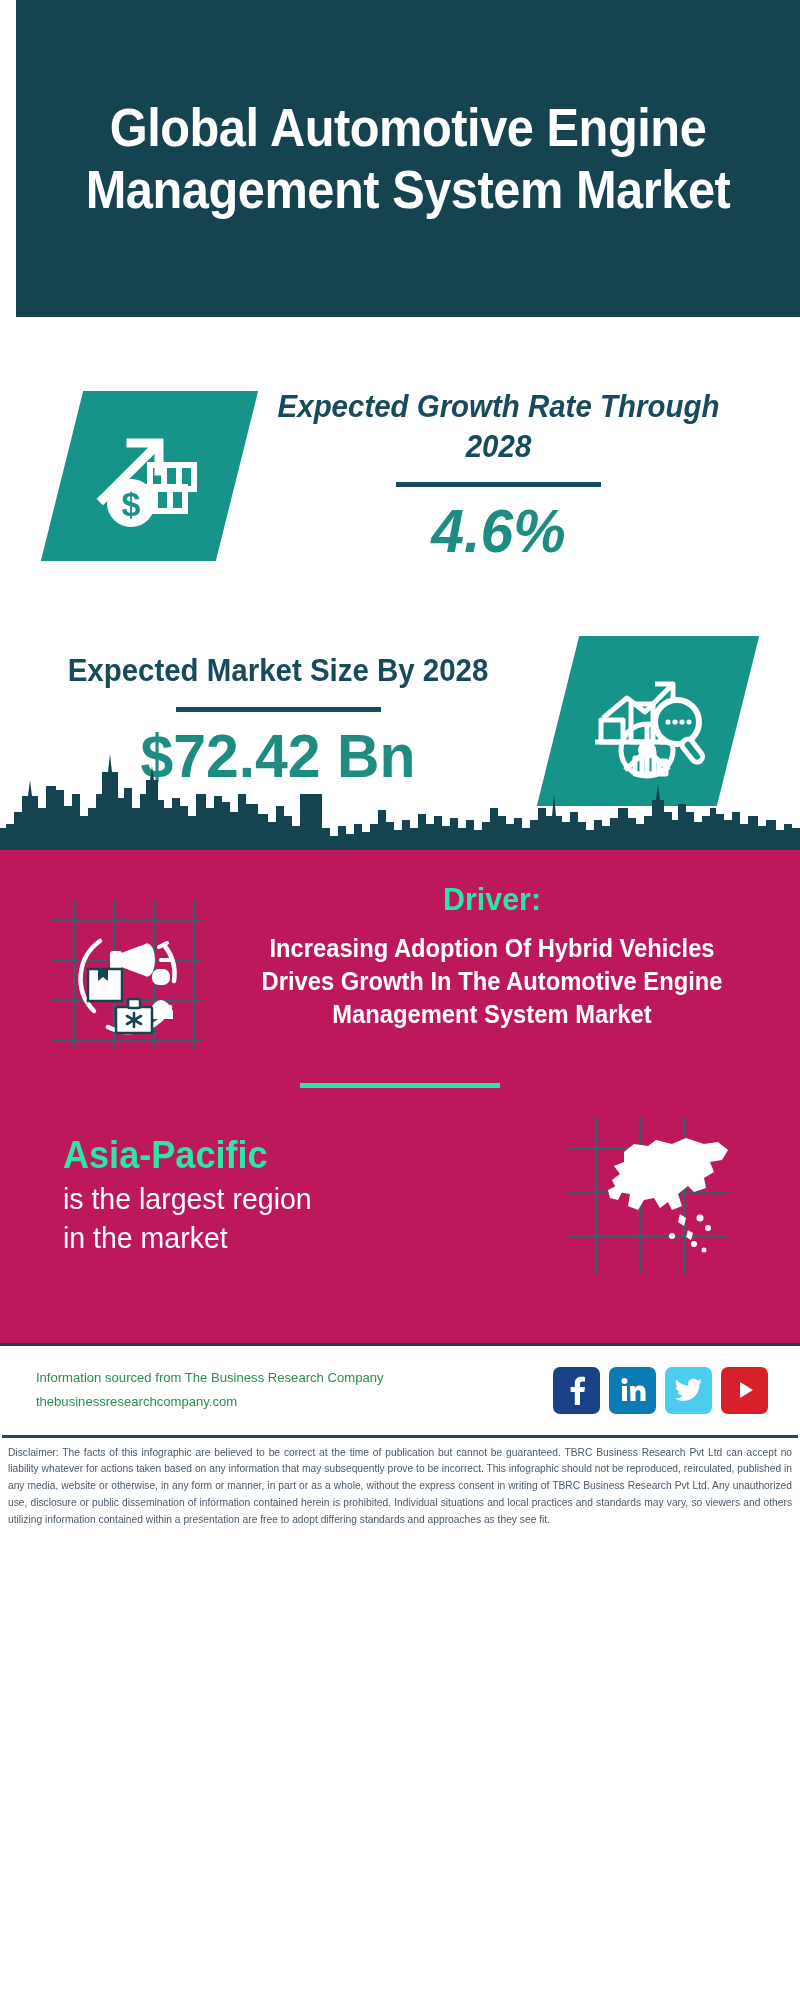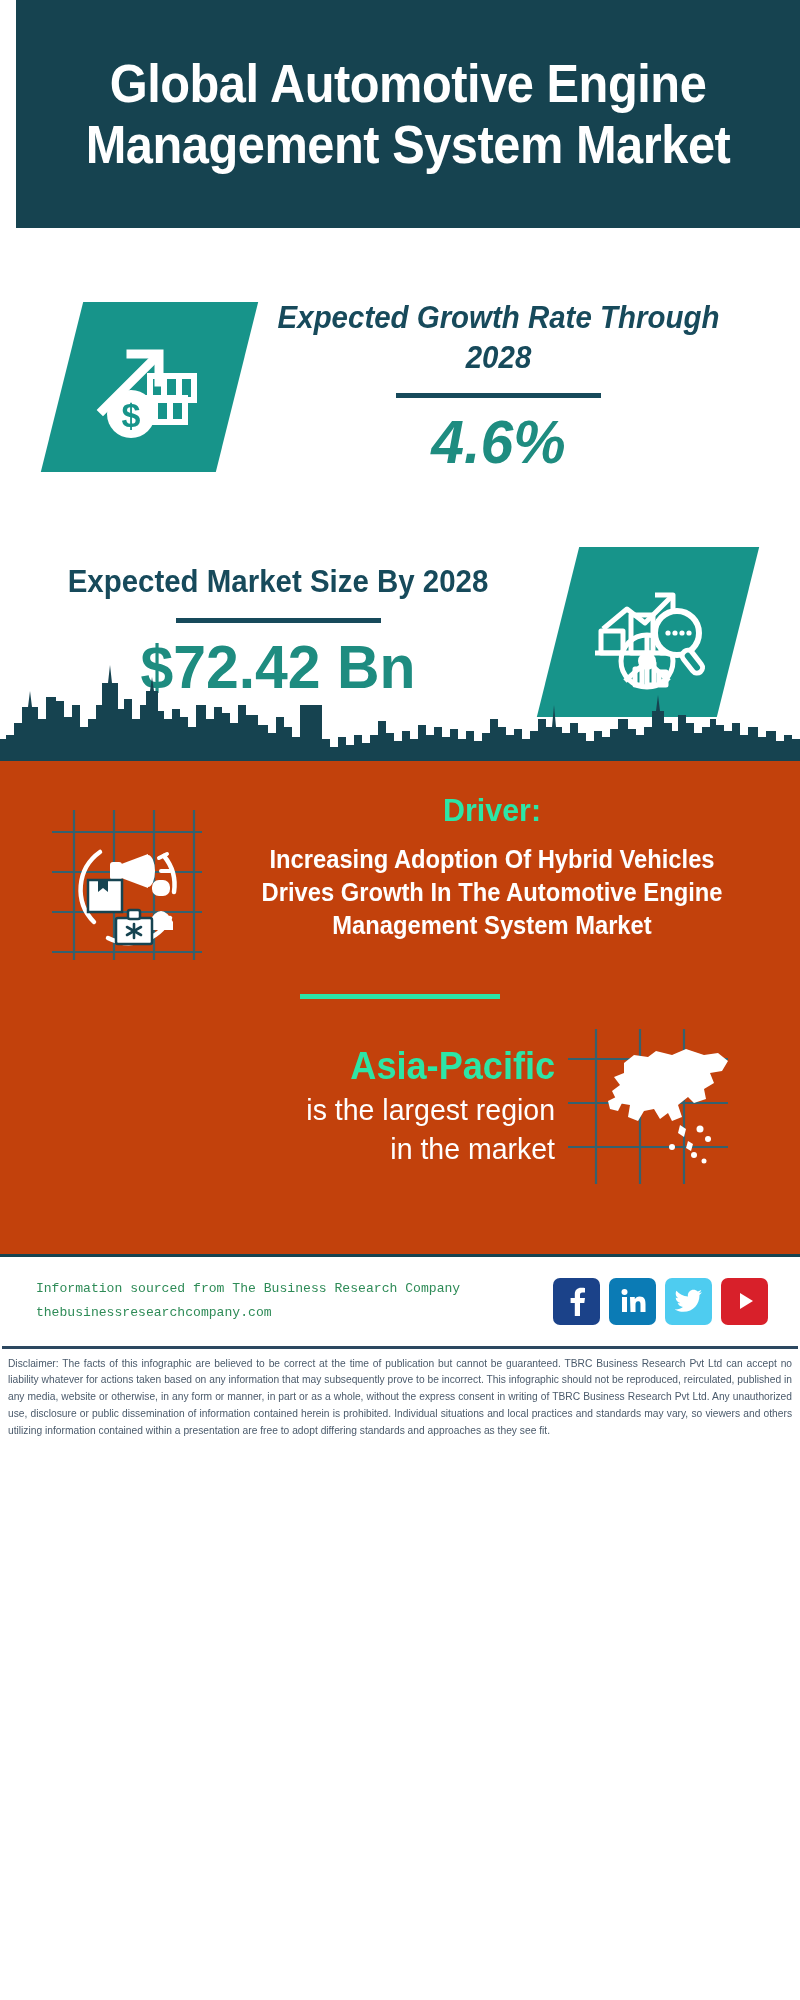--- a/index.html
+++ b/index.html
@@ -7,21 +7,21 @@
     width:800px; height:2000px;
     font-family:"Liberation Sans", sans-serif;
     background:#ffffff;
     overflow:hidden;
     position:relative;
   }
 
   
   .header {
     background:#164350;
-    height:228px;
+    height:317px;
     display:flex; flex-direction:column;
     align-items:flex-end; justify-content:center;
     padding:0 40px;
     margin-left:16px;
   }
   .header h1 {
     color:#ffffff;
     font-size:53px;
     line-height:1.16;
     font-weight:bold;
@@ -67,21 +67,21 @@
   }
 
   .growth .para { margin-left:62px; margin-right:10px; }
   .growth .stat-text { margin-right:50px;font-style:italic; }
   .size .stat-text { margin-left:40px; }
   .size .para { margin-right:62px; margin-left:10px; width:180px; height:170px;}
 
   
   .dark-panel {
     position:relative;
-    background:#c2410c;
+    background:#be185d;
     padding-bottom:30px;
   }
   .skyline {
     position:absolute;
     left:0; right:0; top:-96px;
     width:800px; height:100px;
     display:block;
   }
   .dark-inner { position:relative; z-index:2; }
 
@@ -114,21 +114,21 @@
     width:200px; height:5px;
     background:#2DE5A6;
     margin:34px auto 30px auto;
   }
 
   
   .region-row {
     display:flex; align-items:center;
     padding:0 30px 40px 30px;
   }
-  .region-text { flex:1 1 auto; text-align:right; padding-left:20px;}
+  .region-text { flex:1 1 auto; text-align:left; padding-left:20px;}
   .region-name {
     color:#2DE5A6;
     font-size:38px; font-weight:bold;
     line-height:1.2;
     transform:scaleX(0.95);
   }
   .region-sub {
     color:#ffffff;
     font-size:30px; font-weight:normal;
     line-height:1.3;
@@ -142,21 +142,21 @@
   }
 
   
   .footer {
     background:#ffffff;
     height:92px;
     display:flex; align-items:center;
     padding:0 28px;
     border-top:3px solid #164350;
   }
-  .source-text { flex:1 1 auto;font-family:Liberation Mono, monospace; }
+  .source-text { flex:1 1 auto; }
   .source-text div {
     color:#2E8B57;
     font-size:13.5px;
     line-height:1.75;
     transform:scaleX(0.97);
   }
   .socials { display:flex; gap:9px; flex:0 0 auto; padding-right:4px;}
   .soc {
     width:47px; height:47px;
     border-radius:7px;

